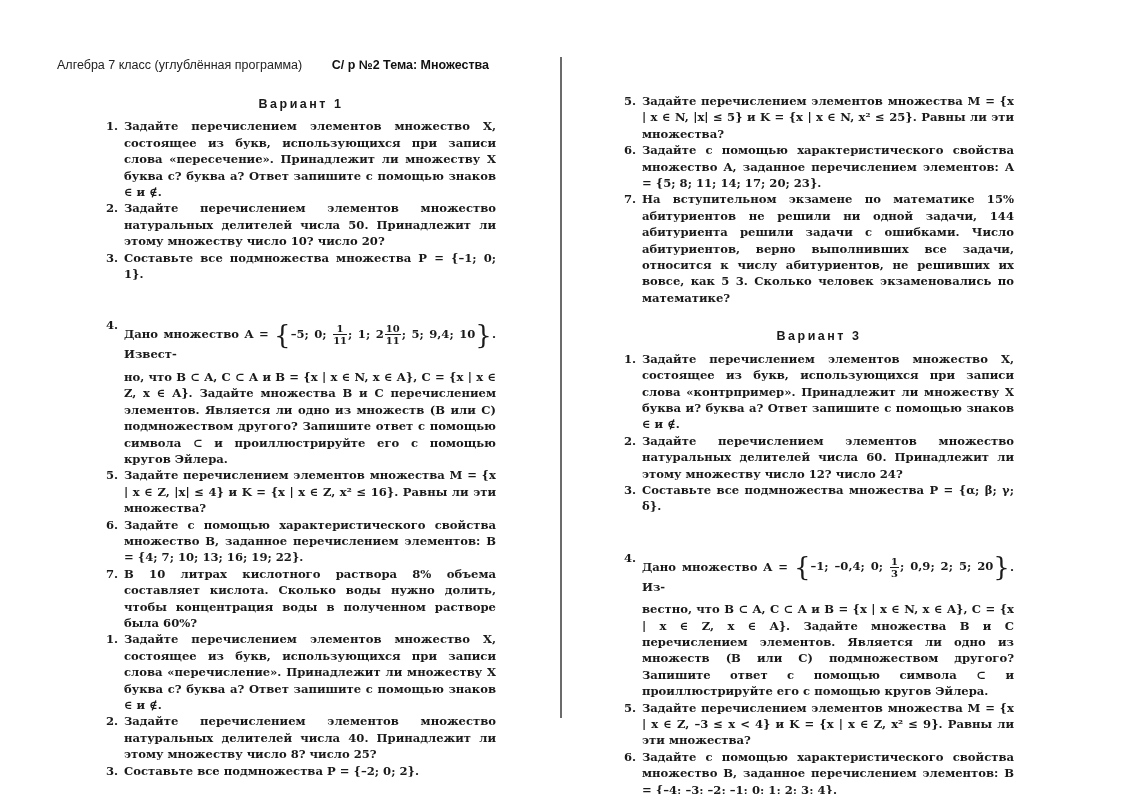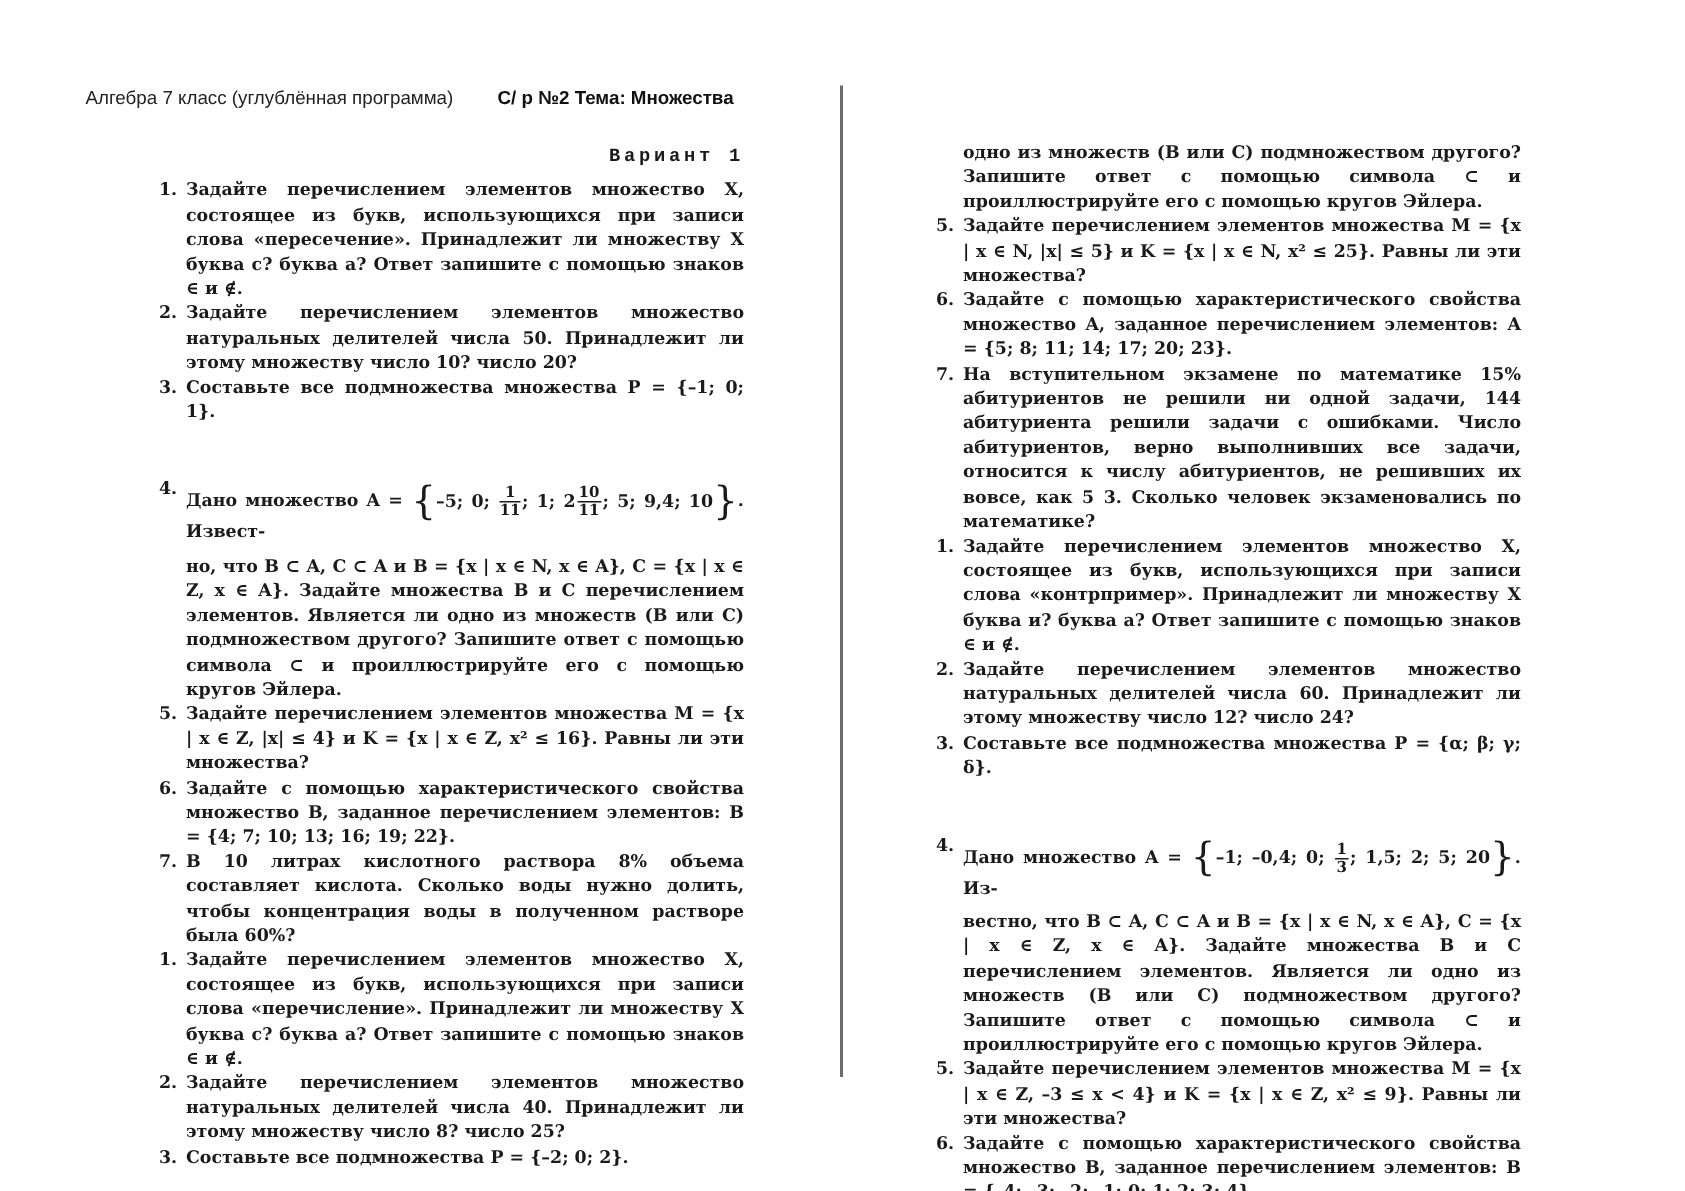--- a/index.html
+++ b/index.html
@@ -4,21 +4,21 @@
 <style>
   html, body { margin:0; padding:0; background:#ffffff; }
   body { width:1123px; height:794px; position:relative; overflow:hidden; color:#111; }
   .header { position:absolute; left:57px; top:58px; font-family:Liberation Sans, sans-serif; font-size:12.5px; white-space:nowrap; }
   .header .subject { color:#222; }
   .header .topic { font-weight:bold; margin-left:26px; }
   .divider { position:absolute; left:560px; top:57px; width:2px; height:661px; background:#6b6b6b; }
   .col { position:absolute; font-family:"DejaVu Serif", serif; font-weight:bold; font-size:11.6px; line-height:16.4px; color:#1a1a1a; }
   .col.left { left:106px; top:96px; width:390px; }
   .col.right { left:624px; top:93px; width:390px; }
-  .variant-title { font-family:Liberation Mono, monospace; font-weight:bold; text-align:right; letter-spacing:2.5px; font-size:12.5px; margin:0 0 6px 0; }
+  .variant-title { font-family:Liberation Sans, sans-serif; font-weight:bold; text-align:center; letter-spacing:2.5px; font-size:12.5px; margin:0 0 6px 0; }
   .variant-title.gap { margin-top:22px; }
   .task { position:relative; padding-left:18px; text-align:justify; margin:0; }
   .task .num { position:absolute; left:0; top:0; }
   .task .mathline { display:block; padding:6px 0 6px 0;margin-top:35px; }
   .cont { margin:0 0 0 18px; text-align:justify; }
   .frac { display:inline-block; vertical-align:middle; text-align:center; font-size:10px; line-height:11px; margin:0 1px; }
   .frac span { display:block; }
   .frac .n { border-bottom:1px solid #1a1a1a; padding:0 1px; }
   .brace { font-size:26px; font-weight:normal; vertical-align:middle; line-height:16px; }
 </style>
@@ -58,33 +58,33 @@
     <span class="num">4.</span>
     <span class="mathline">
       
       
     </span>
 
   </p>
 </div>
 
 <div class="col right">
-  <p class="cont">одно из множеств (B или C) подмножеством другого? Запишите ответ с помощью символа ⊂ и проиллюстрируйте его с помощью кругов Эйлера.</p>
   <p class="task"><span class="num">5.</span><span>Задайте перечислением элементов множества M = {x | x ∈ N, |x| ≤ 5} и K = {x | x ∈ N, x² ≤ 25}. Равны ли эти множества?</span></p>
   <p class="task"><span class="num">6.</span><span>Задайте с помощью характеристического свойства множество A, заданное перечислением элементов: A = {5; 8; 11; 14; 17; 20; 23}.</span></p>
   <p class="task"><span class="num">7.</span><span>На вступительном экзамене по математике 15% абитуриентов не решили ни одной задачи, 144 абитуриента решили задачи с ошибками. Число абитуриентов, верно выполнивших все задачи, относится к числу абитуриентов, не решивших их вовсе, как 5    3. Сколько человек экзаменовались по математике?</span></p>
 
+  <div class="variant-title gap">Вариант 3</div>
 
   <p class="task"><span class="num">1.</span><span>Задайте перечислением элементов множество X, состоящее из букв, использующихся при записи слова «контрпример». Принадлежит ли множеству X буква и? буква а? Ответ запишите с помощью знаков ∈ и ∉.</span></p>
   <p class="task"><span class="num">2.</span><span>Задайте перечислением элементов множество натуральных делителей числа 60. Принадлежит ли этому множеству число 12? число 24?</span></p>
   <p class="task"><span class="num">3.</span><span>Составьте все подмножества множества P = {α; β; γ; δ}.</span></p>
   <p class="task">
     <span class="num">4.</span>
     <span class="mathline">
       <span>Дано множество A =</span>
-      <span class="set"><span class="brace">{</span><span>–1</span>; <span>–0,4</span>; <span>0</span>; <span><span class="frac"><span class="n">1</span><span class="d">3</span></span></span>; <span>1,5</span>; <span>2</span>; <span>5</span>; <span>20</span><span class="brace">}</span></span><span>. Из-</span>
+      <span class="set"><span class="brace">{</span><span>–1</span>; <span>–0,4</span>; <span>0</span>; <span><span class="frac"><span class="n">1</span><span class="d">3</span></span></span>; <span>0,9</span>; <span>2</span>; <span>5</span>; <span>20</span><span class="brace">}</span></span><span>. Из-</span>
     </span>
     <span>вестно, что B ⊂ A, C ⊂ A и B = {x | x ∈ N, x ∈ A}, C = {x | x ∈ Z, x ∈ A}. Задайте множества B и C перечислением элементов. Является ли одно из множеств (B или C) подмножеством другого? Запишите ответ с помощью символа ⊂ и проиллюстрируйте его с помощью кругов Эйлера.</span>
   </p>
   <p class="task"><span class="num">5.</span><span>Задайте перечислением элементов множества M = {x | x ∈ Z, –3 ≤ x &lt; 4} и K = {x | x ∈ Z, x² ≤ 9}. Равны ли эти множества?</span></p>
   <p class="task"><span class="num">6.</span><span>Задайте с помощью характеристического свойства множество B, заданное перечислением элементов: B = {–4; –3; –2; –1; 0; 1; 2; 3; 4}.</span></p>
 
 </div>
 
 </body></html>

